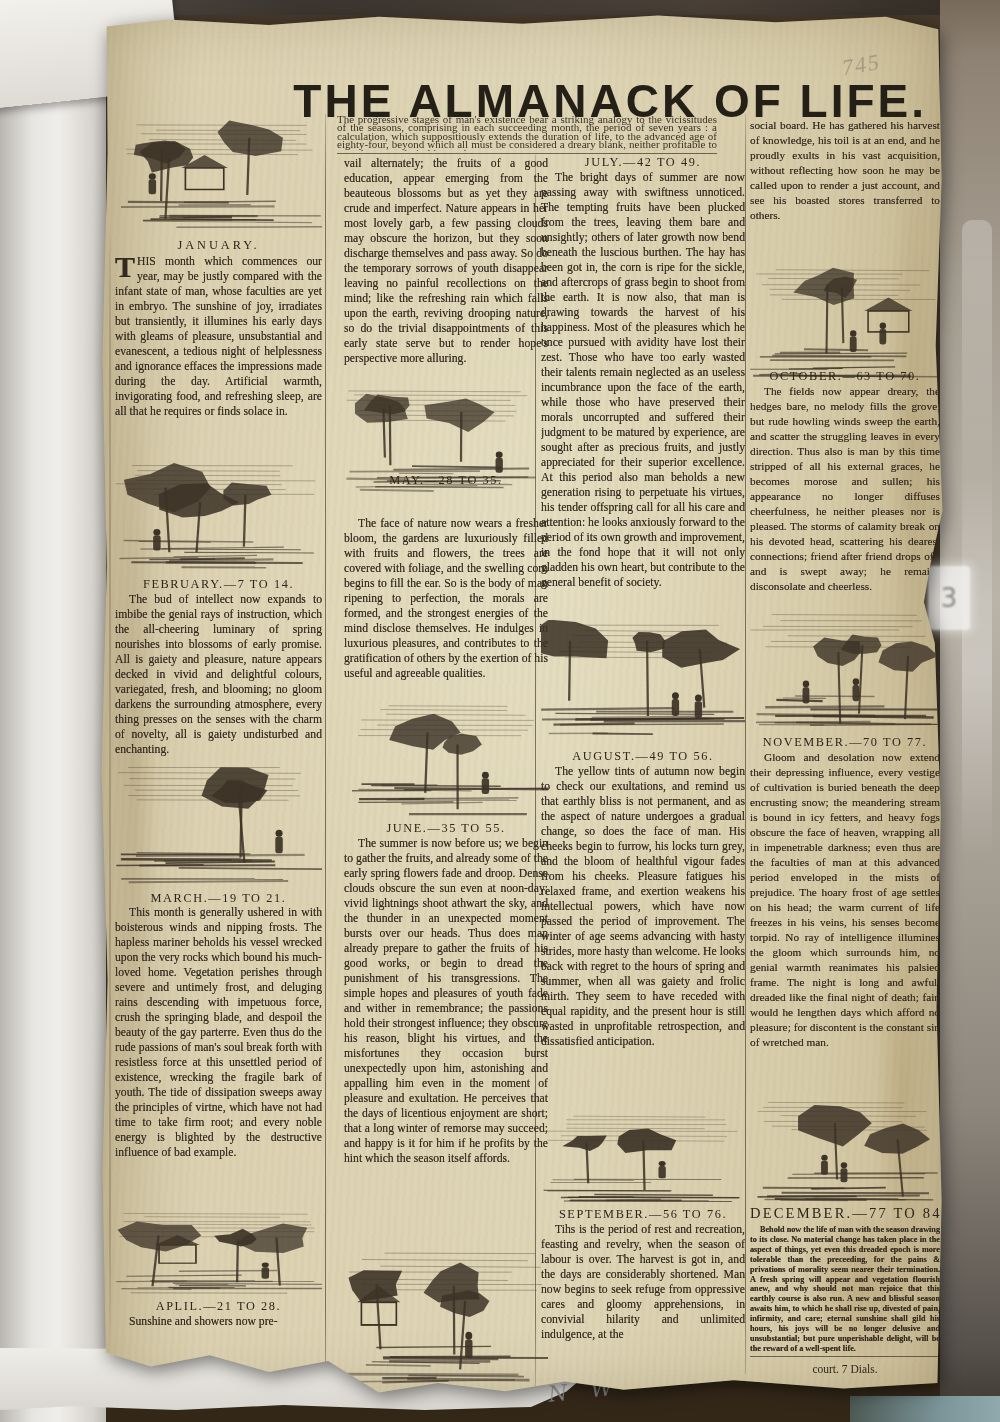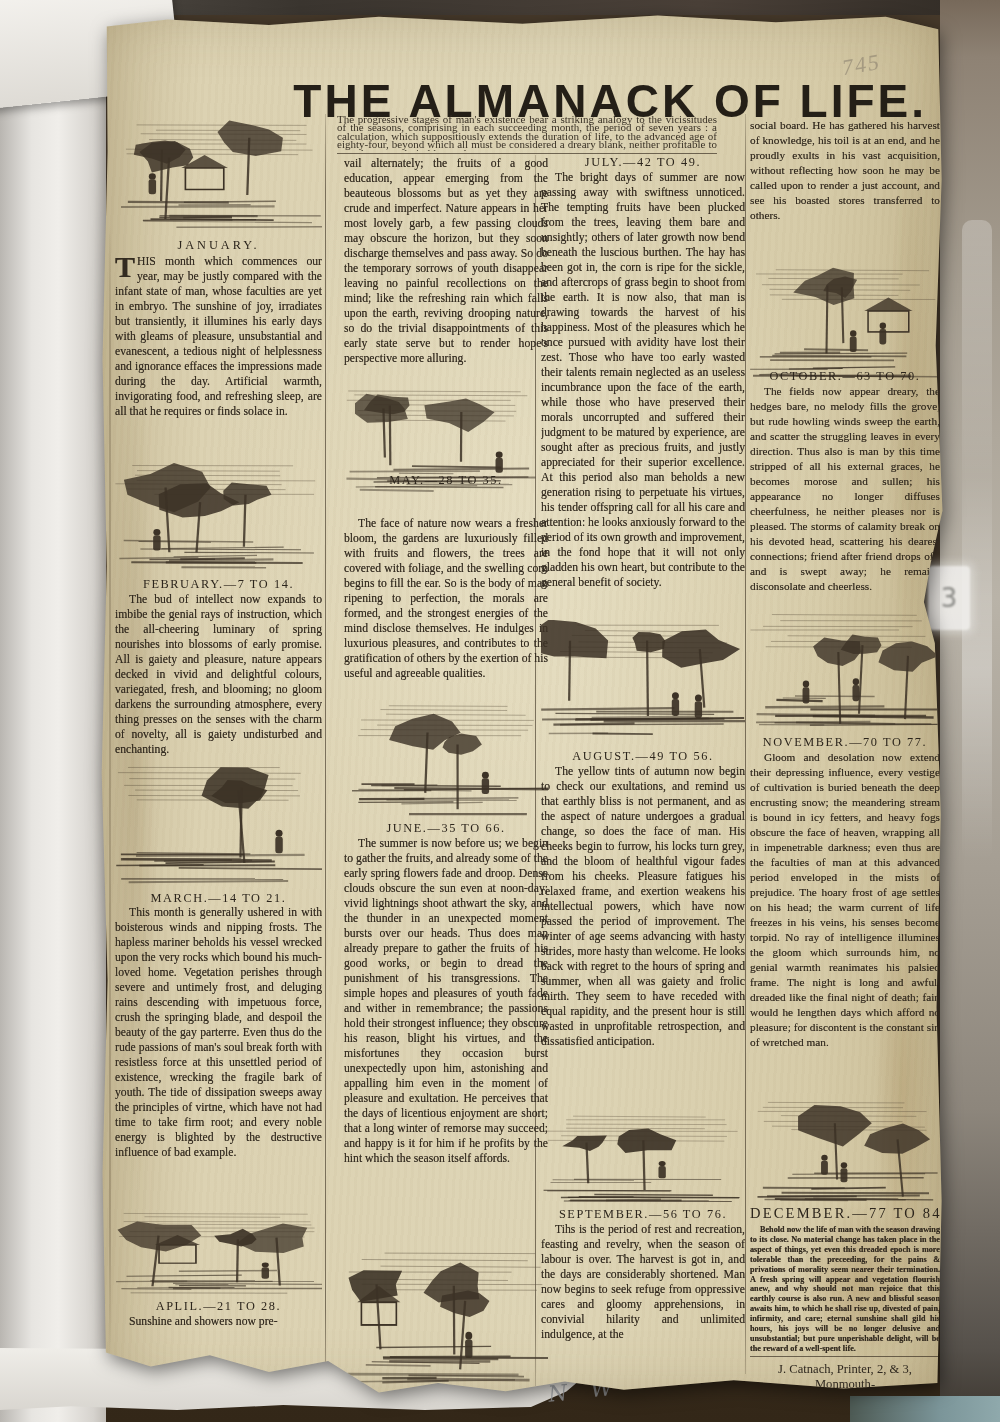--- a/index.html
+++ b/index.html
@@ -197,21 +197,21 @@
             <line x1="3.591012749259341" y1="46.089719176719214" x2="61.06755264774021" y2="45.837560412338114" stroke="#3c3226" stroke-width="0.6765222841833147" opacity="0.574839601574864"></line>
             <line x1="11.742258058088991" y1="49.2905586652315" x2="77.43497190945499" y2="49.06574774706971" stroke="#3c3226" stroke-width="0.8977074264046438" opacity="0.7862552539515058"></line>
             <line x1="10.446099385584501" y1="43.02601558414001" x2="65.38888516347905" y2="43.64711487450991" stroke="#3c3226" stroke-width="0.6935901712621055" opacity="0.5729525960445024"></line>
             <line x1="6.588066660703191" y1="57.264553754815545" x2="83.64286010433855" y2="56.62496308435903" stroke="#3c3226" stroke-width="0.9761882270706048" opacity="0.5012148856018653"></line>
             <line x1="30.78070621699812" y1="50.340871419302665" x2="105.9311741848258" y2="51.01619697048154" stroke="#3c3226" stroke-width="0.8257683348310189" opacity="0.6998082281042052"></line>
             <line x1="10.150148372030898" y1="44.538429253245525" x2="91.62083442376446" y2="44.1421319286734" stroke="#3c3226" stroke-width="1.0950691879351613" opacity="0.47295801918214697"></line>
             <line x1="2.8275914230474886" y1="43.86893574368983" x2="62.26081722012963" y2="43.91836215882051" stroke="#3c3226" stroke-width="0.759943255742403" opacity="0.8286940610728069"></line>
             <line x1="24.384374565803252" y1="48.02302586872643" x2="77.2010005978462" y2="47.288111939484935" stroke="#3c3226" stroke-width="0.8843966320610477" opacity="0.8193384116022693"></line>
           </svg>
         </div>
-      <div class="hd c1" style="top:877px;">MARCH.—14 TO 21.</div>
+      <div class="hd c1" style="top:877px;">MARCH.—19 TO 21.</div>
       <div class="txt c1" style="top:891px;height:302px;">This month is generally ushered in with boisterous winds and nipping frosts. The hapless mariner beholds his vessel wrecked upon the very rocks which bound his much-loved home. Vegetation perishes through severe and untimely frost, and deluging rains descending with impetuous force, crush the springing blade, and despoil the beauty of the gay parterre. Even thus do the rude passions of man's soul break forth with resistless force at this unsettled period of existence, wrecking the fragile bark of youth. The tide of dissipation sweeps away the principles of virtne, which have not had time to take firm root; and every noble energy is blighted by the destructive influence of bad example.</div>
       <div class="woodcut c1" style="top:1196px;height:86px;">
           <svg viewBox="0 0 100 60" preserveAspectRatio="none" aria-hidden="true">
             <line x1="4.1555324872600385" y1="2.404789046923802" x2="93.1082727735212" y2="2.940980131193702" stroke="#564a39" stroke-width="0.35" opacity="0.55"></line>
             <line x1="14.238048521946777" y1="4.693585593118003" x2="79.7815197937592" y2="5.081723111016531" stroke="#564a39" stroke-width="0.35" opacity="0.55"></line>
             <line x1="4.149220157120494" y1="8.066980403718537" x2="94.43520463447146" y2="8.203107162364807" stroke="#564a39" stroke-width="0.35" opacity="0.55"></line>
             <line x1="20.407984257477334" y1="9.883783125918177" x2="94.88005121966536" y2="10.434251705518426" stroke="#564a39" stroke-width="0.35" opacity="0.55"></line>
             <line x1="19.21311847422854" y1="12.583770033016595" x2="96.4346727845091" y2="12.5977980151104" stroke="#564a39" stroke-width="0.35" opacity="0.55"></line>
             <line x1="7.007493842418097" y1="15.079459527181891" x2="96.33093756633374" y2="15.112936630833858" stroke="#564a39" stroke-width="0.35" opacity="0.55"></line>
             <line x1="1.9876837404490153" y1="18.49792134056844" x2="91.51222179582433" y2="18.830950111131415" stroke="#564a39" stroke-width="0.35" opacity="0.55"></line>
@@ -301,21 +301,21 @@
             <line x1="31.864590322297495" y1="57.97016029988869" x2="89.66250601734941" y2="58.04176473803284" stroke="#3c3226" stroke-width="1.1489720111448627" opacity="0.67329993867949"></line>
             <line x1="7.396568486990757" y1="50.38814935011496" x2="39.42119294601237" y2="50.32092691976114" stroke="#3c3226" stroke-width="1.1787731084539845" opacity="0.8447172369365377"></line>
             <line x1="13.31501533893963" y1="43.481645514172996" x2="76.85318695335414" y2="43.83456269820597" stroke="#3c3226" stroke-width="0.7278174245636282" opacity="0.7636098413184481"></line>
             <line x1="3.9200670895806673" y1="46.15165399688855" x2="42.790243160606" y2="45.98843281119199" stroke="#3c3226" stroke-width="0.7458028288376859" opacity="0.6693864425531255"></line>
             <line x1="24.663537991376806" y1="44.77309501897945" x2="101.63083765709317" y2="45.40967175641057" stroke="#3c3226" stroke-width="1.1218372391708455" opacity="0.7306678822501245"></line>
             <line x1="26.95100326743063" y1="50.143195655357395" x2="85.49992251457658" y2="49.75308738367962" stroke="#3c3226" stroke-width="0.6498075854200639" opacity="0.6291667494916434"></line>
             <line x1="8.564429905244666" y1="42.77319971697814" x2="34.59265191908334" y2="42.78952793758689" stroke="#3c3226" stroke-width="0.9582103476912669" opacity="0.7985282502022051"></line>
             <line x1="28.118543426659937" y1="52.80863010936401" x2="68.00973887468825" y2="52.113802917383225" stroke="#3c3226" stroke-width="0.6368014604994804" opacity="0.4755544787994592"></line>
           </svg>
         </div>
-      <div class="hd c2" style="top:807px;">JUNE.—35 TO 66.</div>
+      <div class="hd c2" style="top:807px;">JUNE.—35 TO 55.</div>
       <div class="txt c2" style="top:822px;height:410px;">The summer is now before us; we begin to gather the fruits, and already some of the early spring flowers fade and droop. Dense clouds obscure the sun even at noon-day; vivid lightnings shoot athwart the sky, and the thunder in an unexpected moment bursts over our heads. Thus does man already prepare to gather the fruits of his good works, or begin to dread the punishment of his transgressions. The simple hopes and pleasures of youth fade and wither in remembrance; the passions hold their strongest influence; they obscure his reason, blight his virtues, and the misfortunes they occasion burst unexpectedly upon him, astonishing and appalling him even in the moment of pleasure and exultation. He perceives that the days of licentious enjoyment are short; that a long winter of remorse may succeed; and happy is it for him if he profits by the hint which the season itself affords.</div>
       <div class="woodcut c2" style="top:1234px;height:140px;">
           <svg viewBox="0 0 100 60" preserveAspectRatio="none" aria-hidden="true">
             <line x1="19.88249850597275" y1="2.1893428657770757" x2="93.68358668464296" y2="2.40240954464659" stroke="#564a39" stroke-width="0.35" opacity="0.55"></line>
             <line x1="8.6804752421771" y1="4.924765923120716" x2="90.0590610024368" y2="5.457298250404076" stroke="#564a39" stroke-width="0.35" opacity="0.55"></line>
             <line x1="17.889138337431536" y1="7.768869226342575" x2="96.35620732544717" y2="8.25022850939146" stroke="#564a39" stroke-width="0.35" opacity="0.55"></line>
             <line x1="2.349213593253101" y1="10.289270862315588" x2="82.13409646592535" y2="10.349990867818219" stroke="#564a39" stroke-width="0.35" opacity="0.55"></line>
             <line x1="3.7365595674299272" y1="13.338160878867289" x2="80.37851098421362" y2="13.909445673001798" stroke="#564a39" stroke-width="0.35" opacity="0.55"></line>
             <line x1="8.72860576985905" y1="15.527980953075067" x2="97.23133158915255" y2="15.678987351803086" stroke="#564a39" stroke-width="0.35" opacity="0.55"></line>
             <line x1="20.395816959468846" y1="17.887846909555613" x2="94.52797901994761" y2="18.096232984415437" stroke="#564a39" stroke-width="0.35" opacity="0.55"></line>
@@ -518,20 +518,19 @@
             <line x1="28.88043108613179" y1="57.12282917715966" x2="96.40393532431882" y2="57.692377939327514" stroke="#3c3226" stroke-width="0.6466818701066746" opacity="0.7623848595085894"></line>
             <line x1="8.973233974857214" y1="55.60138984205696" x2="89.36699338081701" y2="55.167726682499506" stroke="#3c3226" stroke-width="1.137950585280521" opacity="0.6857424337604592"></line>
             <line x1="15.940301420753872" y1="57.798248889639154" x2="51.64624564720769" y2="58.151035403483164" stroke="#3c3226" stroke-width="0.6916179383404637" opacity="0.46866918998086243"></line>
             <line x1="3.938608503988714" y1="55.94589271741911" x2="56.19559318589364" y2="55.69783917019447" stroke="#3c3226" stroke-width="1.0549852719332589" opacity="0.7724294912924108"></line>
           </svg>
         </div>
       <div class="hd hd-big c4" style="top:1191px;">DECEMBER.—77 TO 84.</div>
       <div class="txt c4 small" style="top:1211px;height:128px;">Behold now the life of man with the season drawing to its close. No material change has taken place in the aspect of things, yet even this dreaded epoch is more tolerable than the preceeding, for the pains &amp; privations of morality seem nearer their termination. A fresh spring will appear and vegetation flourish anew, and why should not man rejoice that this earthly course is also run. A new and blissful season awaits him, to which he shall rise up, divested of pain, infirmity, and care; eternal sunshine shall gild his hours, his joys will be no longer delusive and unsubstantial; but pure unperishable delight, will be the reward of a well-spent life.</div>
       <div class="hrule c4" style="top:1342px;"></div>
       <div class="imprint c4" style="top:1348px;">
-        <div>J. Catnach, Printer, 2, &amp; 3, Monmouth-</div>
         <div style="font-size:11.5px;">court. 7 Dials.</div>
       </div>
 
       <div class="pencil-topright">745</div>
     </div>
   </div>
 </div>
 
 </body></html>

